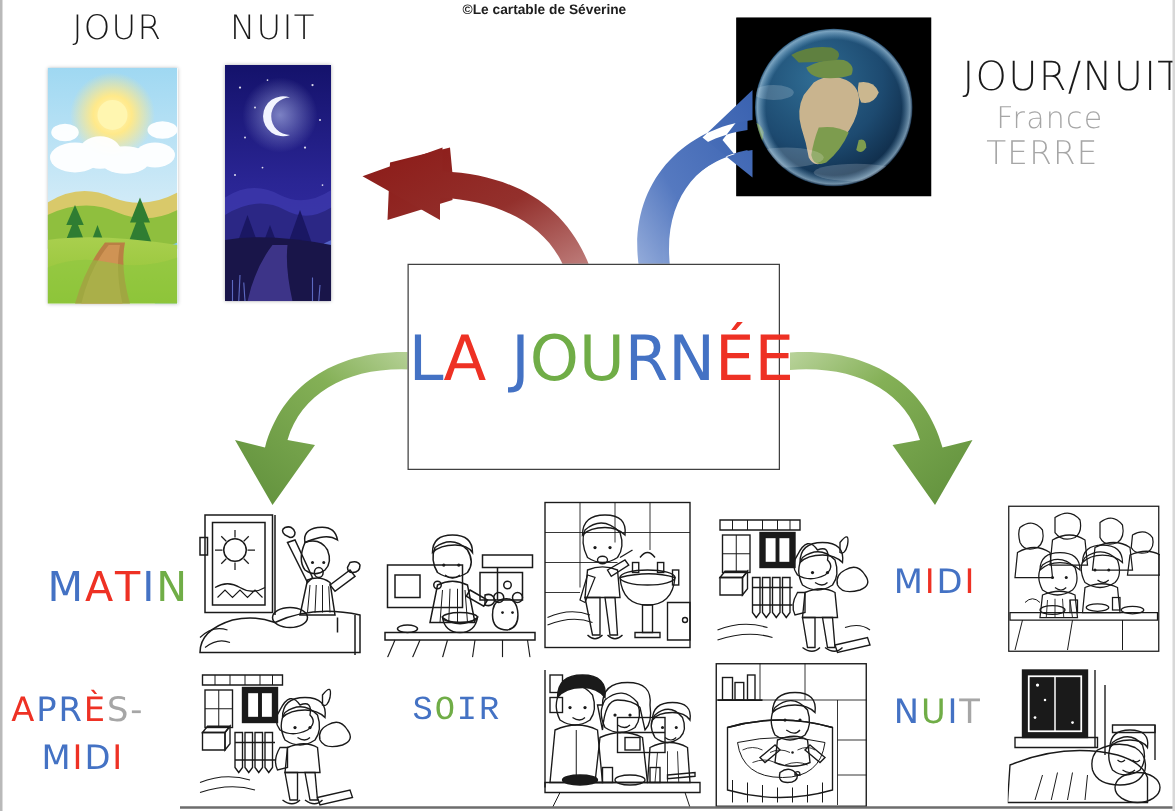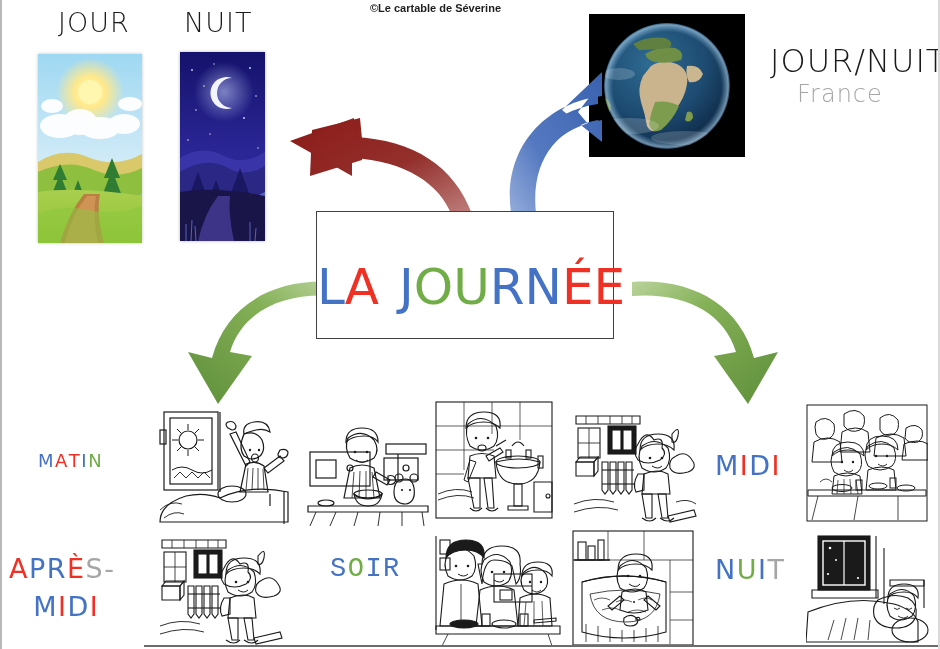--- a/index.html
+++ b/index.html
@@ -64,33 +64,33 @@
     background:#000;overflow:hidden;
   }
 
   
   #jour-nuit-title{left:768px;top:42px;font-size:32px;}
   #france-txt{left:795px;top:80px;font-size:24px;color:#a6a6a6;}
   #terre-txt{left:787px;top:108px;font-size:26px;color:#a6a6a6;}
 
   
   #title-box{
-    left:314px;top:211px;width:298px;height:128px;
+    left:324px;top:211px;width:298px;height:165px;
     border:1.5px solid #404040;background:#ffffff;
     box-sizing:border-box;
     z-index:20;
   }
   #title-text{
     position:absolute;left:0;right:0;top:46px;
     text-align:center;font-size:50px;letter-spacing:0px;
   }
   #title-text .sp{width:20px;}
 
   
-  #label-matin{left:36px;top:450px;font-size:18px;text-decoration:underline;}
+  #label-matin{left:36px;top:450px;font-size:33px;text-decoration:underline;}
   #label-apresmidi{left:7px;top:550px;font-size:27px;line-height:38px;}
   #label-apresmidi .l2{display:block;text-align:center;padding-left:8px;}
   #label-soir{left:328px;top:554px;font-size:27px;font-family:Liberation Mono, monospace;}
   #label-midi{left:713px;top:450px;font-size:27px;}
   #label-nuit2{left:713px;top:554px;font-size:27px;}
 
   
   #grid{
     left:142px;top:396px;width:794px;height:252px;
   }
@@ -253,20 +253,21 @@
           <ellipse cx="96" cy="124" rx="34" ry="7"></ellipse>
           <ellipse cx="30" cy="60" rx="16" ry="6"></ellipse>
         </g>
       </g>
       <circle cx="78" cy="72" r="63" fill="url(#atmG)"></circle>
     </svg>
   </div>
 
   <div class="abs thin-caps" id="jour-nuit-title">JOUR/NUIT</div>
   <div class="abs thin-caps" id="france-txt">France</div>
+  <div class="abs thin-caps" id="terre-txt">TERRE</div>
 
   <svg class="abs" style="left:0;top:0;" width="940" height="649">
     <defs>
       <linearGradient id="redArrowG" x1="0" y1="0" x2="1" y2="1">
         <stop offset="0%" stop-color="#8C1A17"></stop>
         <stop offset="55%" stop-color="#93302c"></stop>
         <stop offset="100%" stop-color="#c0817f"></stop>
       </linearGradient>
       <linearGradient id="blueArrowG" x1="0" y1="1" x2="1" y2="0">
         <stop offset="0%" stop-color="#9db3de"></stop>

